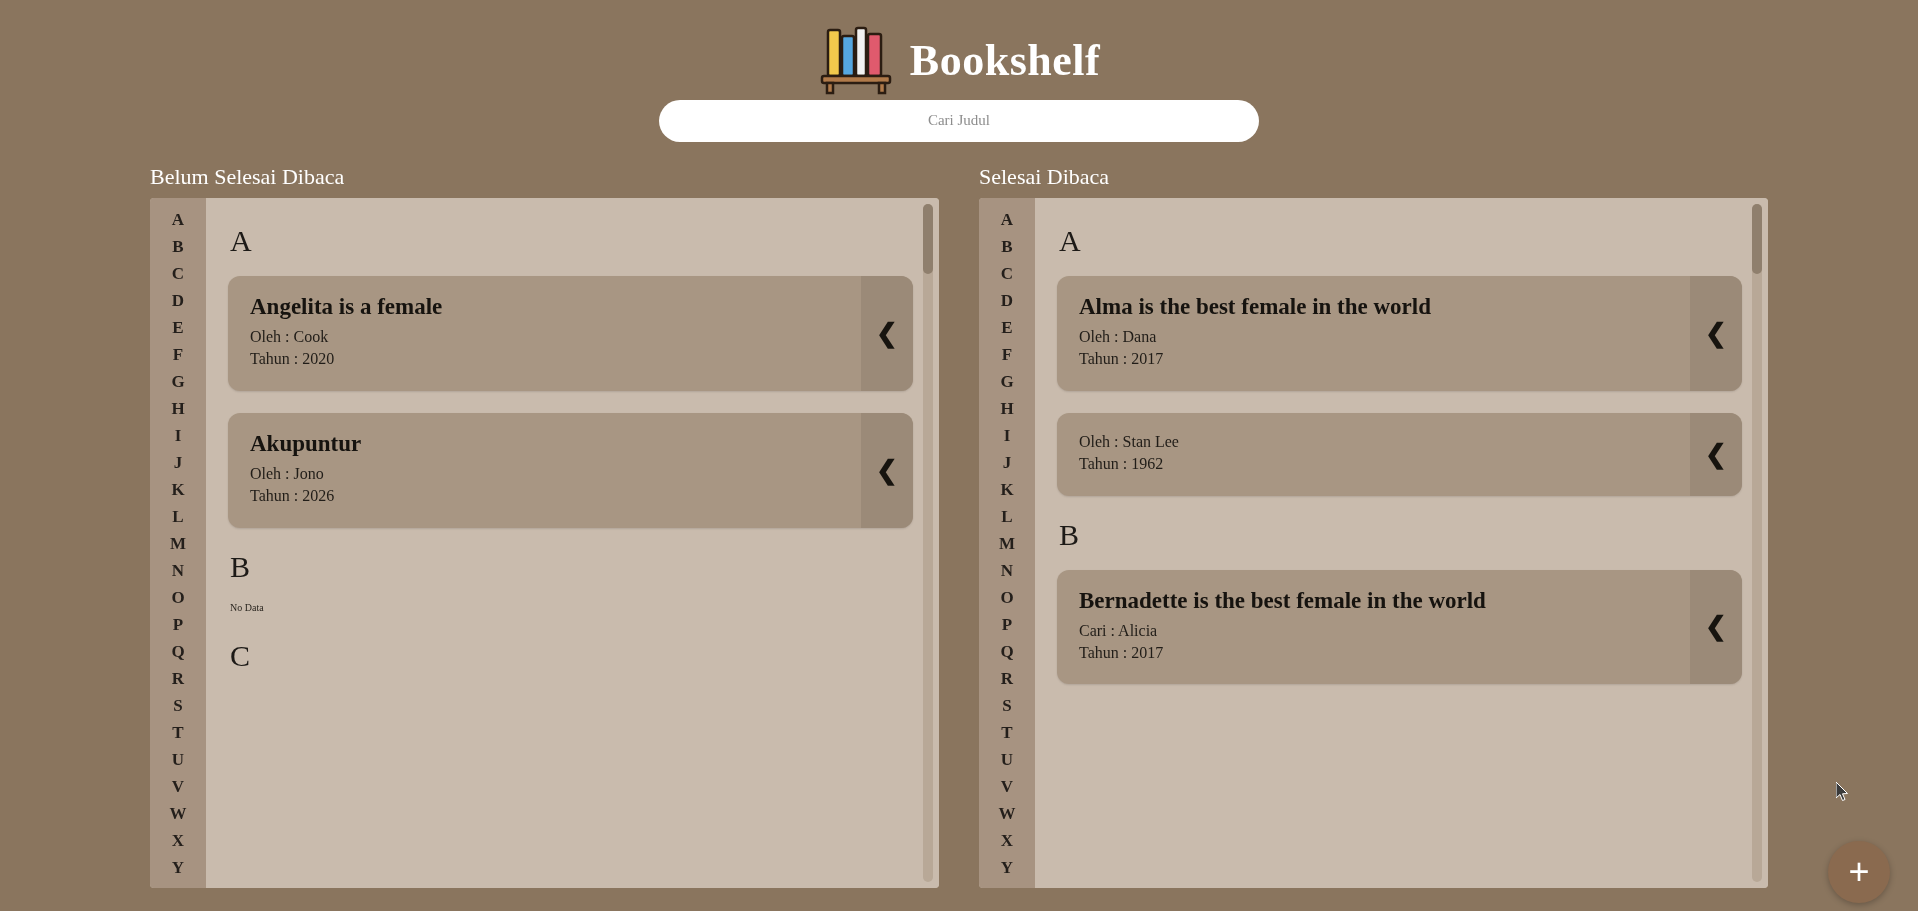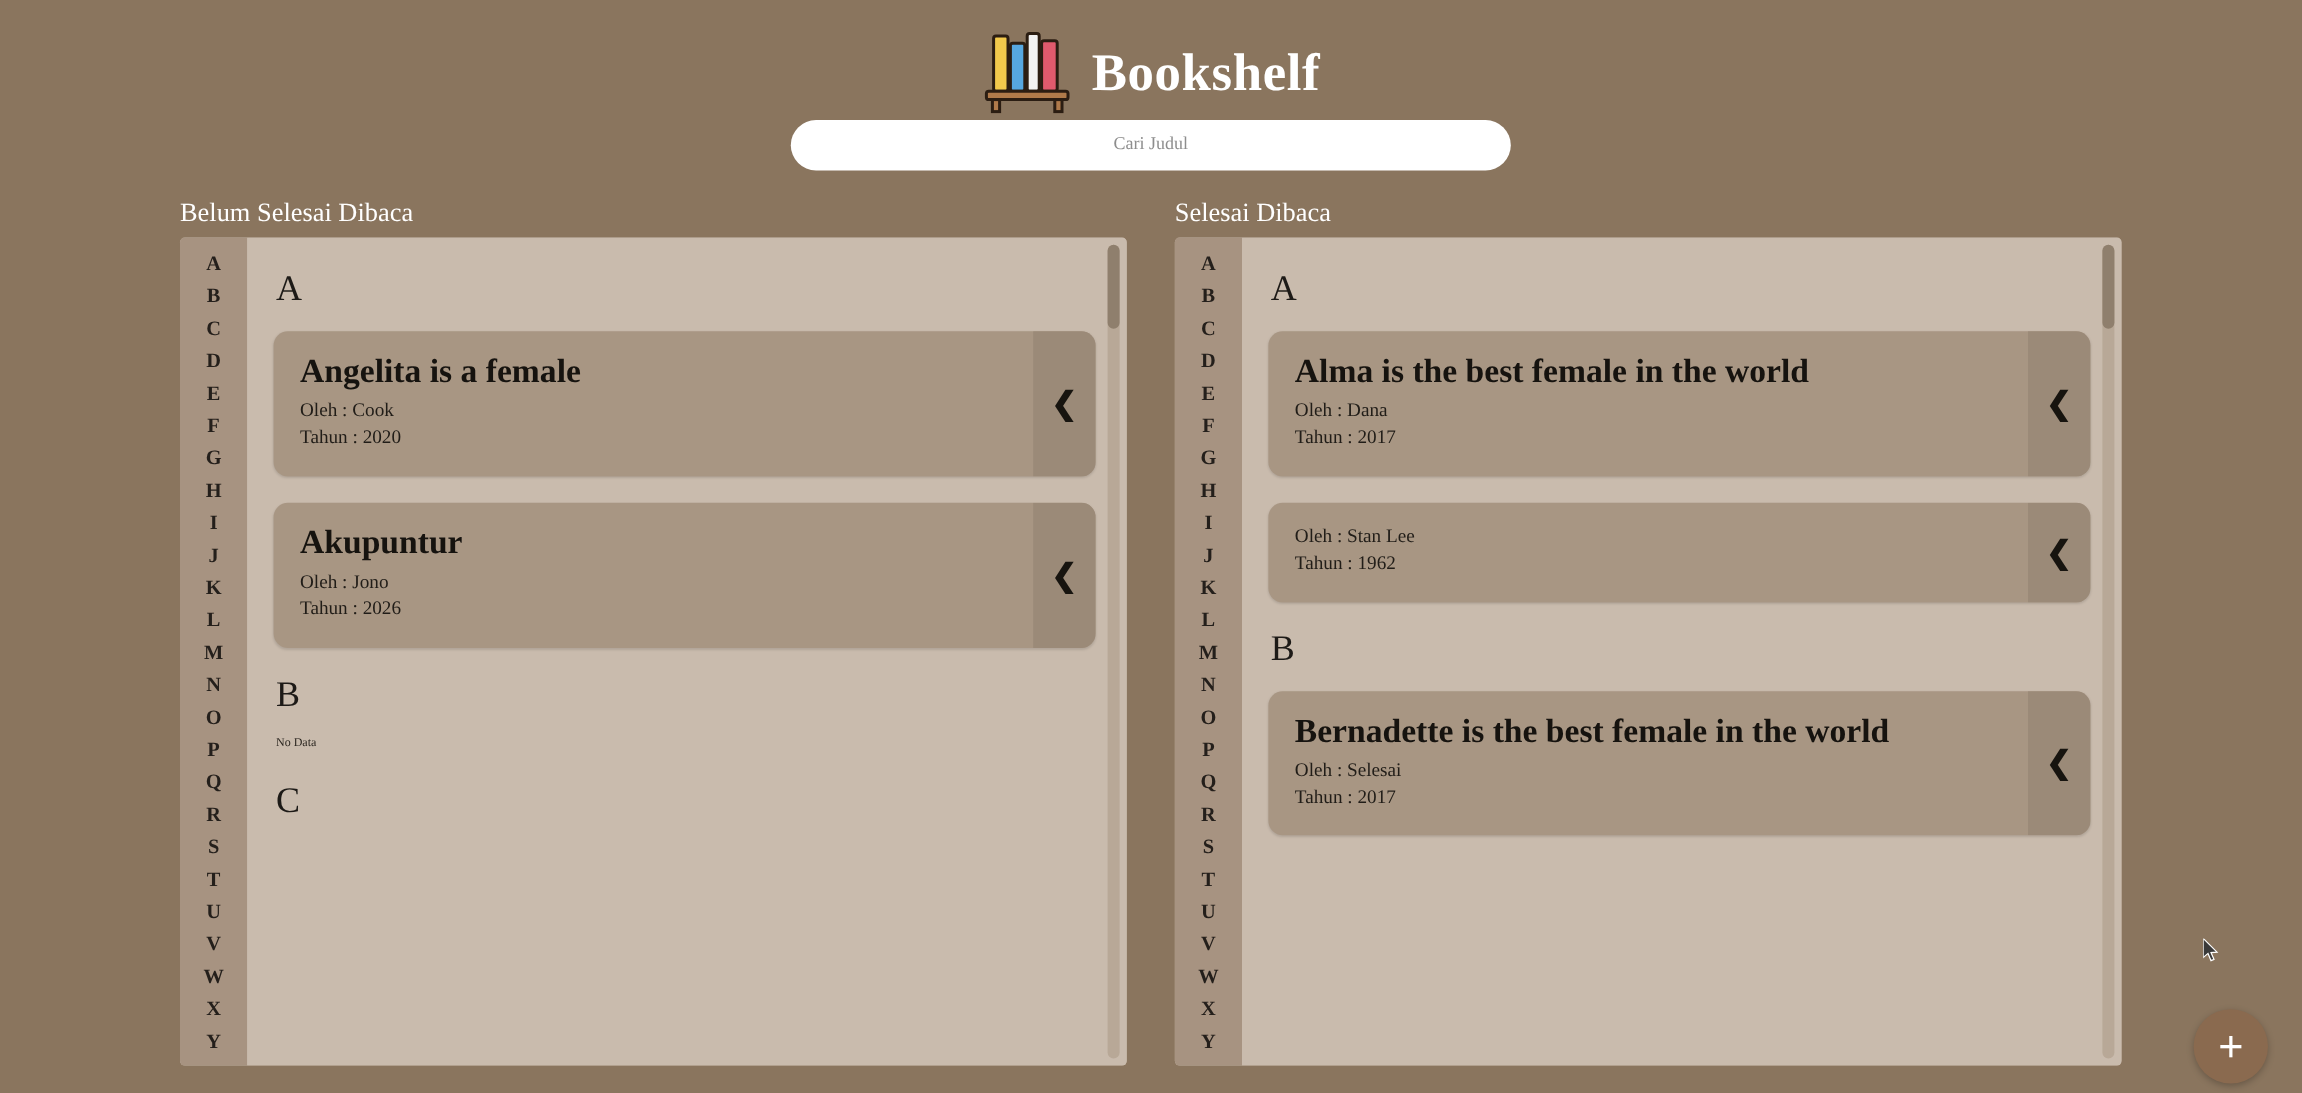--- a/index.html
+++ b/index.html
@@ -139,21 +139,21 @@
     border-radius: 12px;
     margin-bottom: 22px;
     overflow: hidden;
     box-shadow: 0 1px 2px rgba(0,0,0,0.12);
   }
   .book-info {
     flex: 1;
     padding: 18px 22px 20px 22px;
   }
   .book-title {
-    font-size: 28px;
+    font-size: 23px;
     font-weight: 700;
     color: #16130f;
     margin-bottom: 6px;
     font-family: "Liberation Serif", serif;
   }
   .book-meta {
     font-size: 16px;
     color: #211d18;
     line-height: 1.4;
     font-family: "Liberation Serif", serif;
@@ -364,21 +364,21 @@
               <div class="book-meta">Tahun : 1962</div>
             </div>
             <div class="book-action">❮</div>
           </div>
 
           <div class="group-letter">B</div>
 
           <div class="book-card">
             <div class="book-info">
               <div class="book-title">Bernadette is the best female in the world</div>
-              <div class="book-meta">Oleh : Selesai</div>
+              <div class="book-meta">Cari : Alicia</div>
               <div class="book-meta">Tahun : 2017</div>
             </div>
             <div class="book-action">❮</div>
           </div>
 
           <div class="scroll-track">
             <div class="scroll-thumb"></div>
           </div>
         </div>
       </div>

